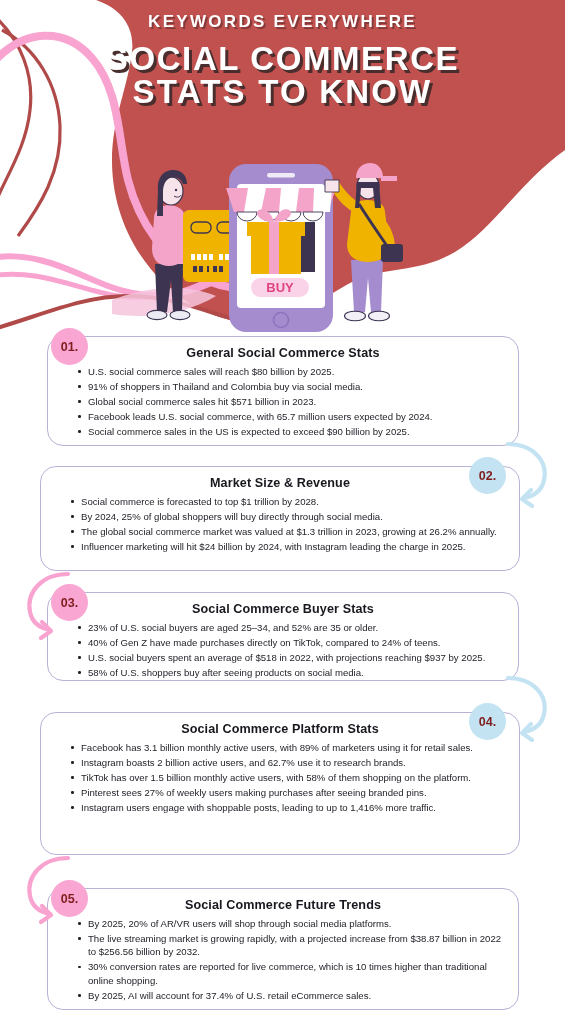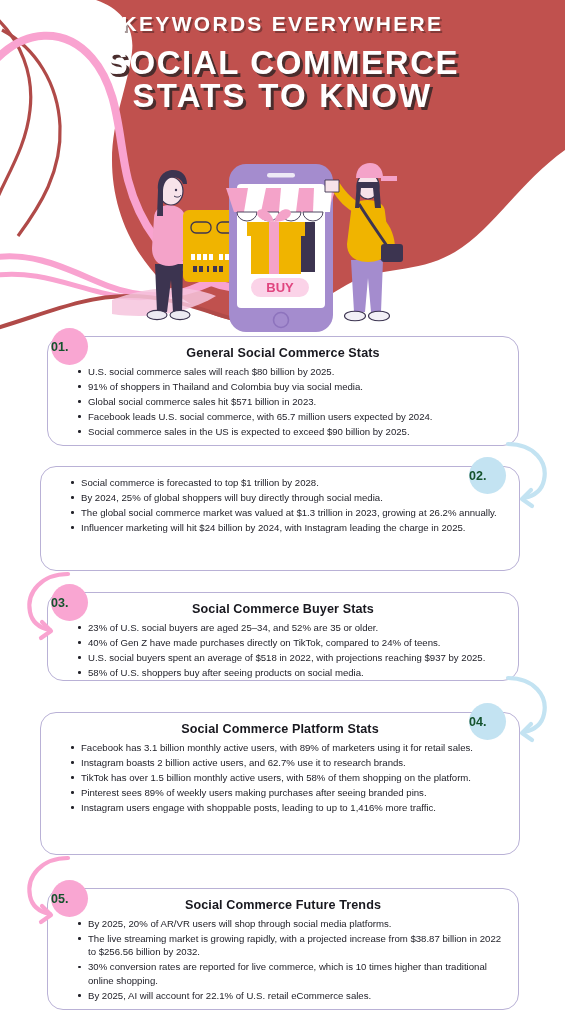--- a/index.html
+++ b/index.html
@@ -26,21 +26,21 @@
   
   #header-block {
     position: absolute; left: 0; top: 0;
     width: 565px; height: 150px;
     z-index: 5;
     text-align: center;
     pointer-events: none;
   }
   #brand-line {
     margin-top: 12px;
-    font-size: 21px;
+    font-size: 17px;
     font-weight: bold;
     letter-spacing: 2.3px;
     color: #ffffff;
     text-shadow: 2px 2px 0 rgba(60,30,30,0.45);
     font-family: "Liberation Sans", sans-serif;
   }
   #main-title {
     margin-top: 10px;
     font-size: 33px;
     line-height: 33px;
@@ -96,24 +96,24 @@
     width: 2.6px; height: 2.6px;
     border-radius: 50%;
     background: #23232b;
   }
 
   
   .badge {
     position: absolute;
     width: 37px; height: 37px;
     border-radius: 50%;
-    display: flex; align-items: center; 
+    display: flex; align-items: center; justify-content: center;
     font-size: 12.5px;
     font-weight: bold;
-    color: #14532d;
+    color: #7f1d1d;
     z-index: 8;
     font-family: "Liberation Sans", sans-serif;
   }
   .badge.pink { background: #f9a6d2; }
   .badge.blue { background: #c3e3f2; }
 
   
   .arrow { position: absolute; z-index: 7; pointer-events: none; }
 </style>
 </head>
@@ -286,20 +286,21 @@
       <li>Global social commerce sales hit $571 billion in 2023.</li>
       <li>Facebook leads U.S. social commerce, with 65.7 million users expected by 2024.</li>
       <li>Social commerce sales in the US is expected to exceed $90 billion by 2025.</li>
     </ul>
   </div>
   <div class="badge pink" style="left:51px; top:328px;">
     <span>01.</span>
   </div>
 
   <div class="card" style="left:40px; top:466px; width:480px; height:105px;">
+    <div class="card-title">Market Size &amp; Revenue</div>
     <ul class="card-list">
       <li>Social commerce is forecasted to top $1 trillion by 2028.</li>
       <li>By 2024, 25% of global shoppers will buy directly through social media.</li>
       <li>The global social commerce market was valued at $1.3 trillion in 2023, growing at 26.2% annually.</li>
       <li>Influencer marketing will hit $24 billion by 2024, with Instagram leading the charge in 2025.</li>
     </ul>
   </div>
   <div class="badge blue" style="left:469px; top:457px;">
     <span>02.</span>
   </div>
@@ -316,34 +317,34 @@
   <div class="badge pink" style="left:51px; top:584px;">
     <span>03.</span>
   </div>
 
   <div class="card" style="left:40px; top:712px; width:480px; height:143px;">
     <div class="card-title">Social Commerce Platform Stats</div>
     <ul class="card-list">
       <li>Facebook has 3.1 billion monthly active users, with 89% of marketers using it for retail sales.</li>
       <li>Instagram boasts 2 billion active users, and 62.7% use it to research brands.</li>
       <li>TikTok has over 1.5 billion monthly active users, with 58% of them shopping on the platform.</li>
-      <li>Pinterest sees 89% of weekly users making purchases after seeing branded pins.</li>
+      <li>Pinterest sees 27% of weekly users making purchases after seeing branded pins.</li>
       <li>Instagram users engage with shoppable posts, leading to up to 1,416% more traffic.</li>
     </ul>
   </div>
   <div class="badge blue" style="left:469px; top:703px;">
     <span>04.</span>
   </div>
 
   <div class="card" style="left:47px; top:888px; width:472px; height:122px;">
     <div class="card-title">Social Commerce Future Trends</div>
     <ul class="card-list">
       <li>By 2025, 20% of AR/VR users will shop through social media platforms.</li>
       <li>The live streaming market is growing rapidly, with a projected increase from $38.87 billion in 2022 to $256.56 billion by 2032.</li>
       <li>30% conversion rates are reported for live commerce, which is 10 times higher than traditional online shopping.</li>
-      <li>By 2025, AI will account for 22.1% of U.S. retail eCommerce sales.</li>
+      <li>By 2025, AI will account for 37.4% of U.S. retail eCommerce sales.</li>
     </ul>
   </div>
   <div class="badge pink" style="left:51px; top:880px;">
     <span>05.</span>
   </div>
 
 </div>
 
 </body></html>

